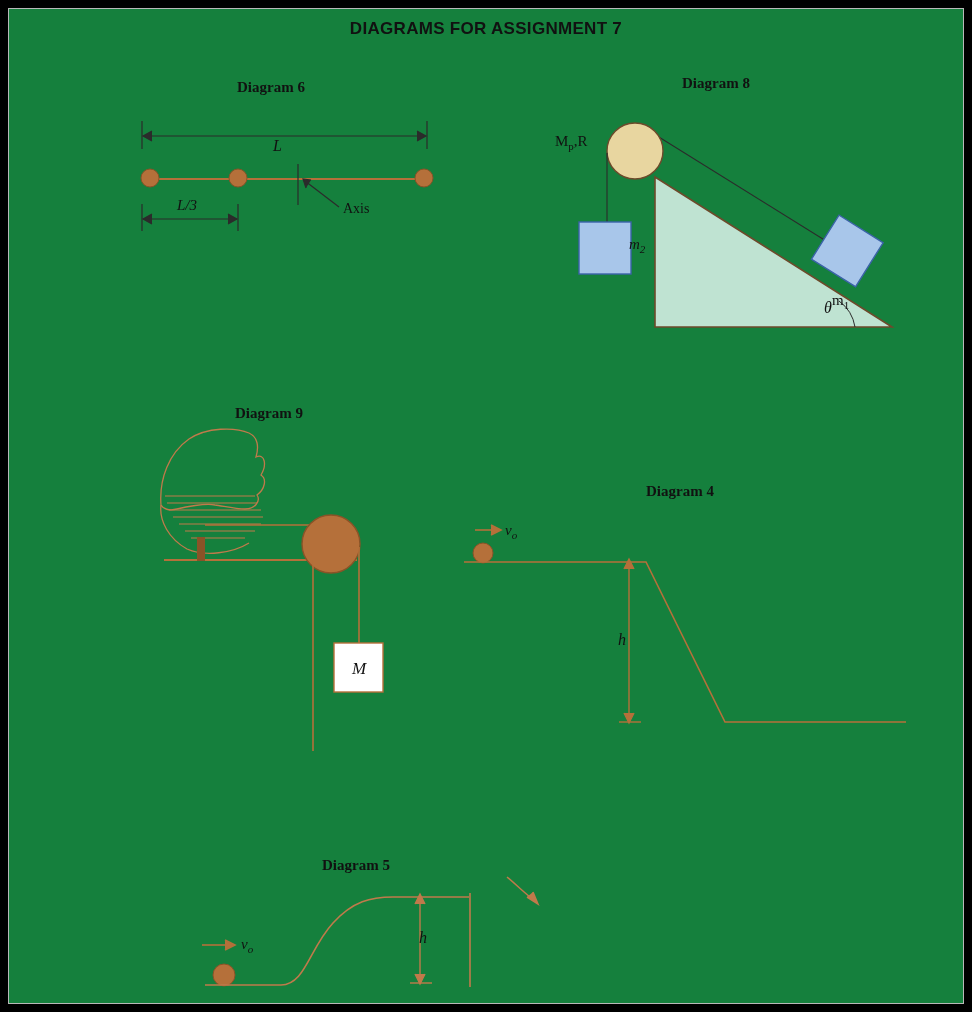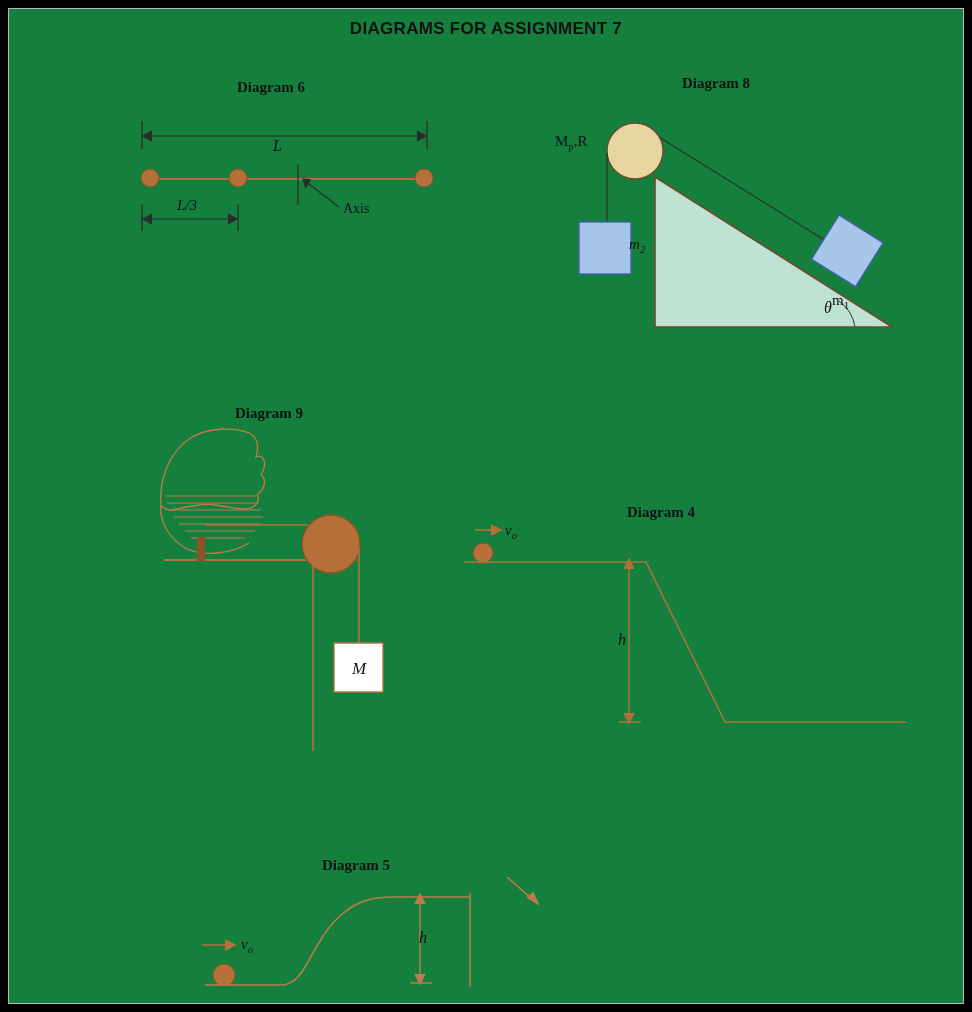--- a/index.html
+++ b/index.html
@@ -158,21 +158,21 @@
 
     <line x1="350" y1="538" x2="350" y2="634" stroke="#b5703a" stroke-width="1.6"></line>
 
     <rect x="325" y="634" width="49" height="49" fill="#ffffff" stroke="#b5703a" stroke-width="1.4"></rect>
 
     <line x1="304" y1="551" x2="304" y2="742" stroke="#b5703a" stroke-width="1.6"></line>
   </svg>
 
   <div class="mathlbl italic" style="left:343px; top:650px; font-size:17px;">M</div>
 
-  <div class="dlabel" style="left:618px; top:474px;margin-top:21px;">Diagram 4</div>
+  <div class="dlabel" style="left:637px; top:474px;">Diagram 4</div>
 
   <svg width="956" height="996">
 
     <g stroke="#b5703a" stroke-width="1.6" fill="none">
       <line x1="466" y1="521" x2="488" y2="521"></line>
       <polyline points="482,516 492,521 482,526" fill="#b5703a"></polyline>
     </g>
 
     <circle cx="474" cy="544" r="10" fill="#b5703a" stroke="#8a5327" stroke-width="1"></circle>
 

